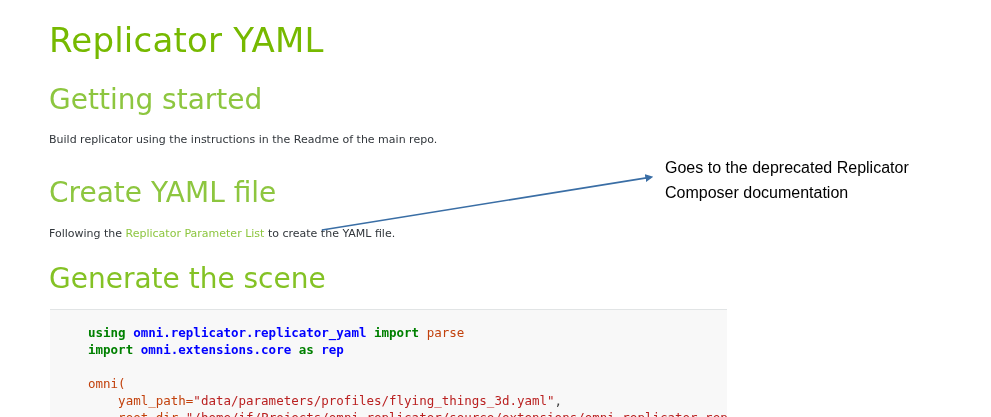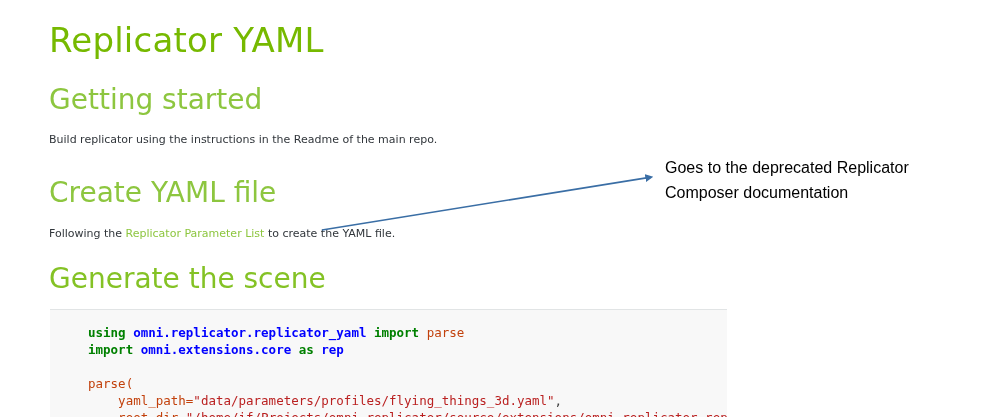--- a/index.html
+++ b/index.html
@@ -152,21 +152,21 @@
     <p id="p-create-yaml" class="para"><span>Following the </span><a href="#" class="doc-link" style="color: rgb(141, 198, 63);">Replicator Parameter List</a><span> to create the YAML file.</span></p>
 
     <h2 id="h2-generate-scene" class="h2 c-green-strong">Generate the scene</h2>
 
   </div>
 
   <div class="code-block" style="background: rgb(248, 248, 248);">
     <pre id="code-pre"><span class="tok-kw">using </span><span class="tok-mod">omni.replicator.replicator_yaml </span><span class="tok-kw">import </span><span class="tok-name">parse</span>
 <span class="tok-kw">import </span><span class="tok-mod">omni.extensions.core </span><span class="tok-kw">as </span><span class="tok-mod">rep</span>
 
-<span class="tok-name">parse(</span>
+<span class="tok-name">omni(</span>
 <span class="tok-name">    yaml_path=</span><span class="tok-str">"data/parameters/profiles/flying_things_3d.yaml"</span><span class="tok-punc">,</span>
 <span class="tok-name">    root_dir=</span><span class="tok-str">"/home/if/Projects/omni.replicator/source/extensions/omni.replicator.replica</span></pre>
   </div>
 
   <div id="annotation-layer">
     <svg id="annotation-arrow" width="991" height="417">
       <defs>
         <marker id="arrowhead" markerWidth="5" markerHeight="5" refX="3.6" refY="2.5" orient="auto" markerUnits="strokeWidth">
           <path d="M0,0 L5,2.5 L0,5 z" fill="#3a6ea5"></path>
         </marker>

